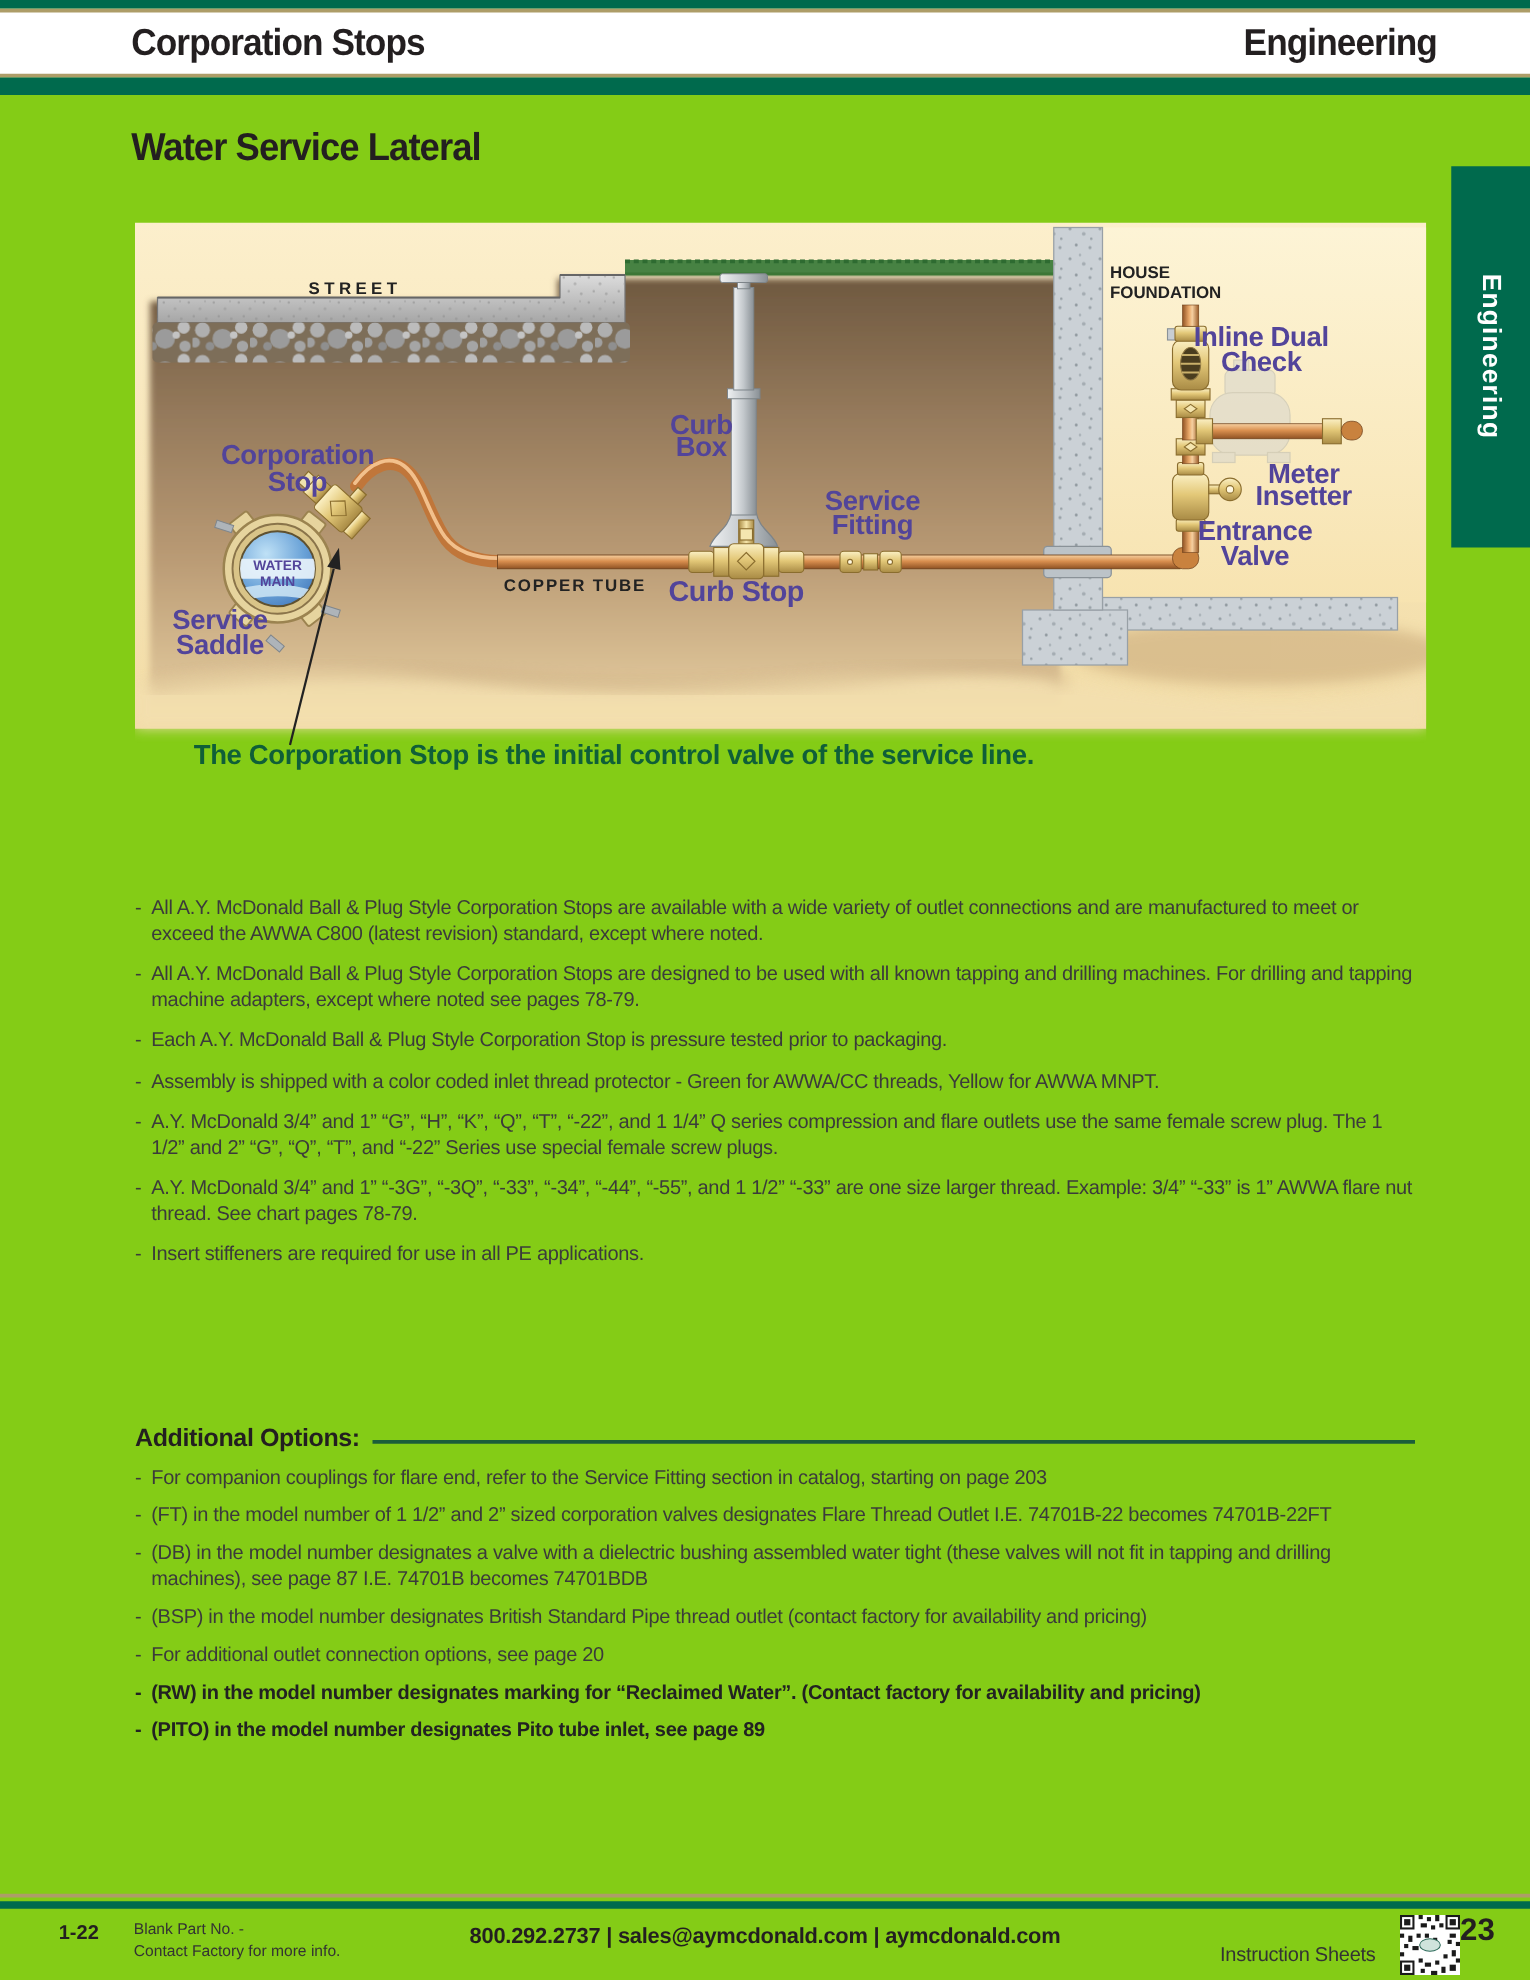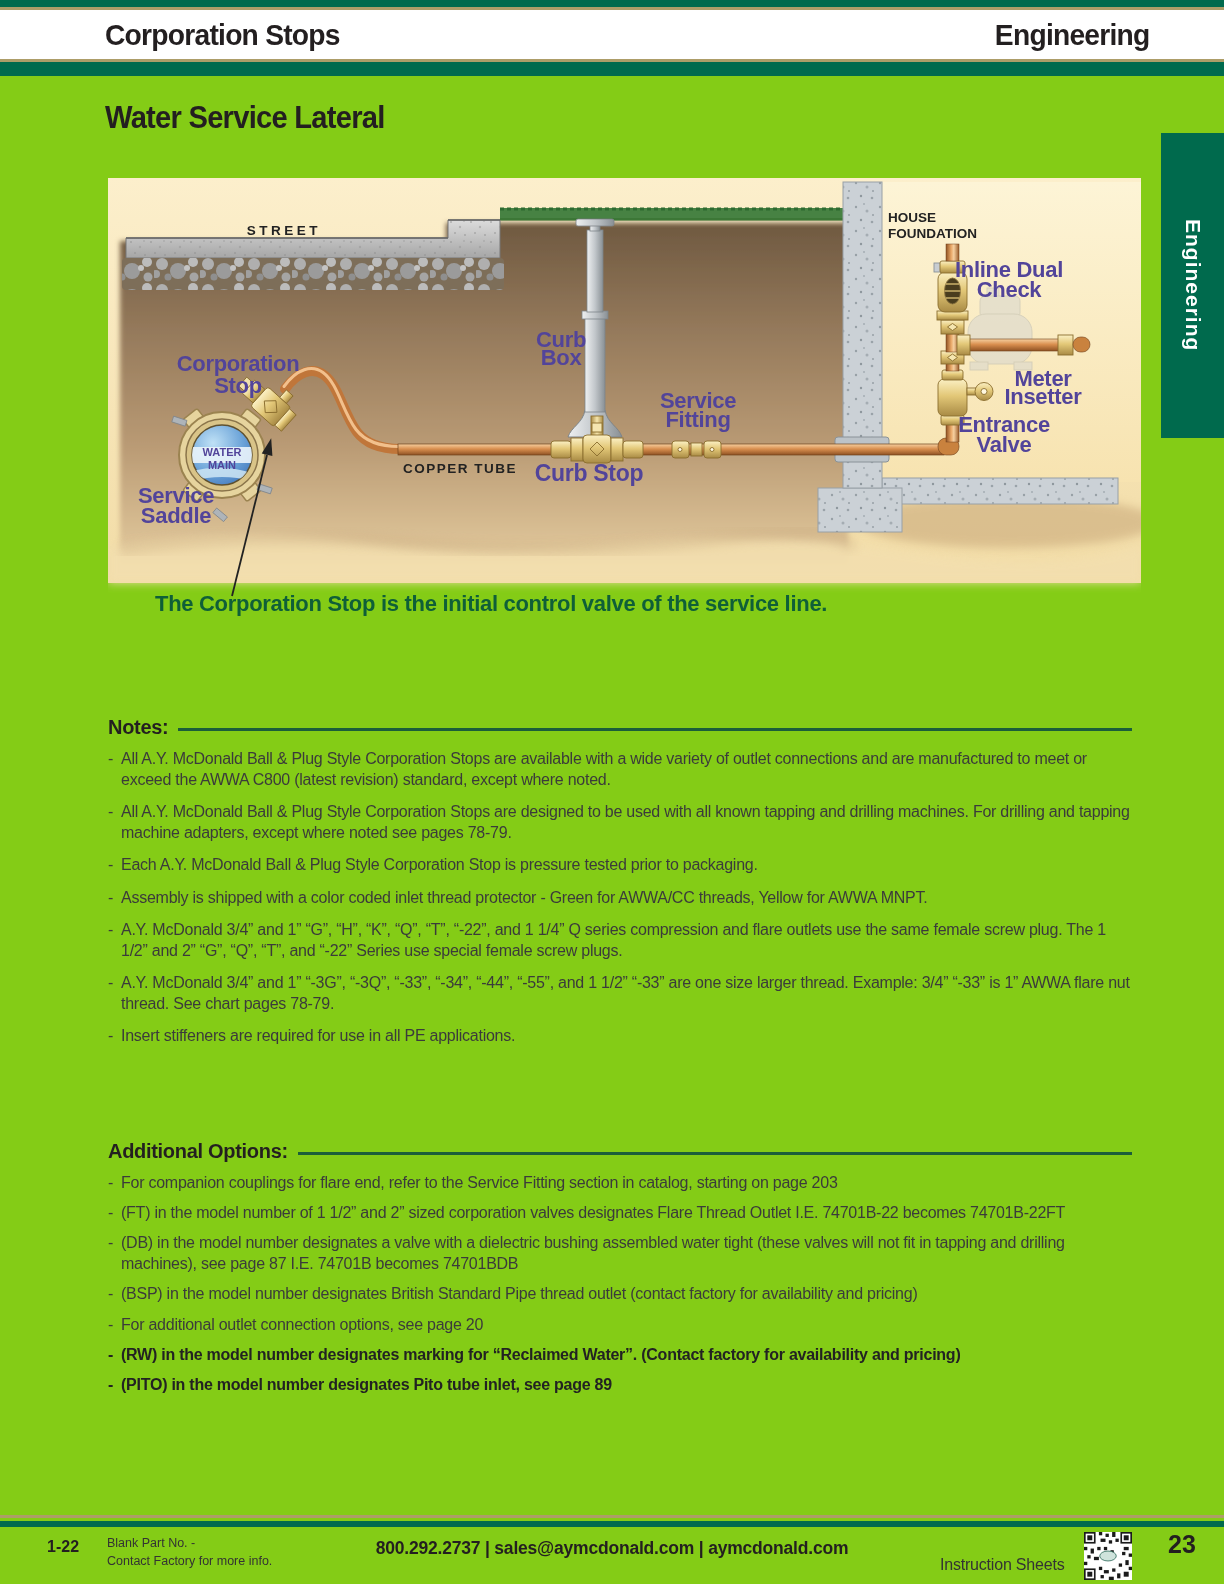--- a/index.html
+++ b/index.html
@@ -52,21 +52,21 @@
   ul.blist li::before{content:"-";position:absolute;left:0;top:0;}
   ul.blist li.bold{font-weight:bold;color:#222222;}
 
   
   .f-rule-tan{position:absolute;left:0;top:1515px;width:1224px;height:3px;background:#ad9d68;}
   .f-rule-green{position:absolute;left:0;top:1521px;width:1224px;height:6px;background:#006a4d;}
   .f-rev{position:absolute;left:47px;top:1538px;font-size:16px;font-weight:bold;color:#231f20;}
   .f-blank{position:absolute;left:107px;top:1534px;font-size:12.5px;color:#333;line-height:1.45;}
   .f-contact{position:absolute;left:0;top:1538px;width:1224px;text-align:center;font-size:17.5px;
              font-weight:bold;color:#231f20;letter-spacing:-0.2px;}
-  .f-right{position:absolute;left:940px;top:1532px;display:flex;align-items:flex-end;gap:20px;}
+  .f-right{position:absolute;left:976px;top:1532px;display:flex;align-items:flex-end;gap:20px;}
   .f-instr{font-size:16px;color:#333;margin-bottom:6px;letter-spacing:-0.2px;}
   .f-page{position:absolute;left:1168px;top:1530px;font-size:25px;font-weight:bold;color:#231f20;}
 </style>
 </head>
 <body>
 
 <div class="page">
 
   <div class="bar-green-top"></div>
   <div class="header-band">
@@ -327,24 +327,20 @@
     <text class="dlabel" text-anchor="middle" x="935" y="226">Insetter</text>
     <text class="dlabel" text-anchor="middle" x="896" y="254">Entrance</text>
     <text class="dlabel" text-anchor="middle" x="896" y="274">Valve</text>
     <text class="dlabel" text-anchor="middle" x="68" y="325">Service</text>
     <text class="dlabel" text-anchor="middle" x="68" y="345">Saddle</text>
   </svg>
 
   <div class="caption">The Corporation Stop is the initial control valve of the service line.</div>
 
   <div class="textsec sec-notes">
-    <div class="sec-head">
-      <span class="t">Notes:</span>
-      <span class="rule"></span>
-    </div>
     <ul class="blist">
       <li>All A.Y. McDonald Ball &amp; Plug Style Corporation Stops are available with a wide variety of outlet connections and are manufactured to meet or exceed the AWWA C800 (latest revision) standard, except where noted.</li>
       <li>All A.Y. McDonald Ball &amp; Plug Style Corporation Stops are designed to be used with all known tapping and drilling machines. For drilling and tapping machine adapters, except where noted see pages 78-79.</li>
       <li>Each A.Y. McDonald Ball &amp; Plug Style Corporation Stop is pressure tested prior to packaging.</li>
       <li>Assembly is shipped with a color coded inlet thread protector - Green for AWWA/CC threads, Yellow for AWWA MNPT.</li>
       <li>A.Y. McDonald 3/4” and 1” “G”, “H”, “K”, “Q”, “T”,  “-22”, and 1 1/4” Q series compression and flare outlets use the same female screw plug. The 1 1/2” and 2” “G”, “Q”, “T”, and “-22” Series use special female screw plugs.</li>
       <li>A.Y. McDonald 3/4” and 1” “-3G”, “-3Q”, “-33”, “-34”, “-44”, “-55”, and 1 1/2” “-33” are one size larger thread. Example: 3/4” “-33” is 1” AWWA flare nut thread. See chart pages 78-79.</li>
       <li>Insert stiffeners are required for use in all PE applications.</li>
     </ul>
   </div>

